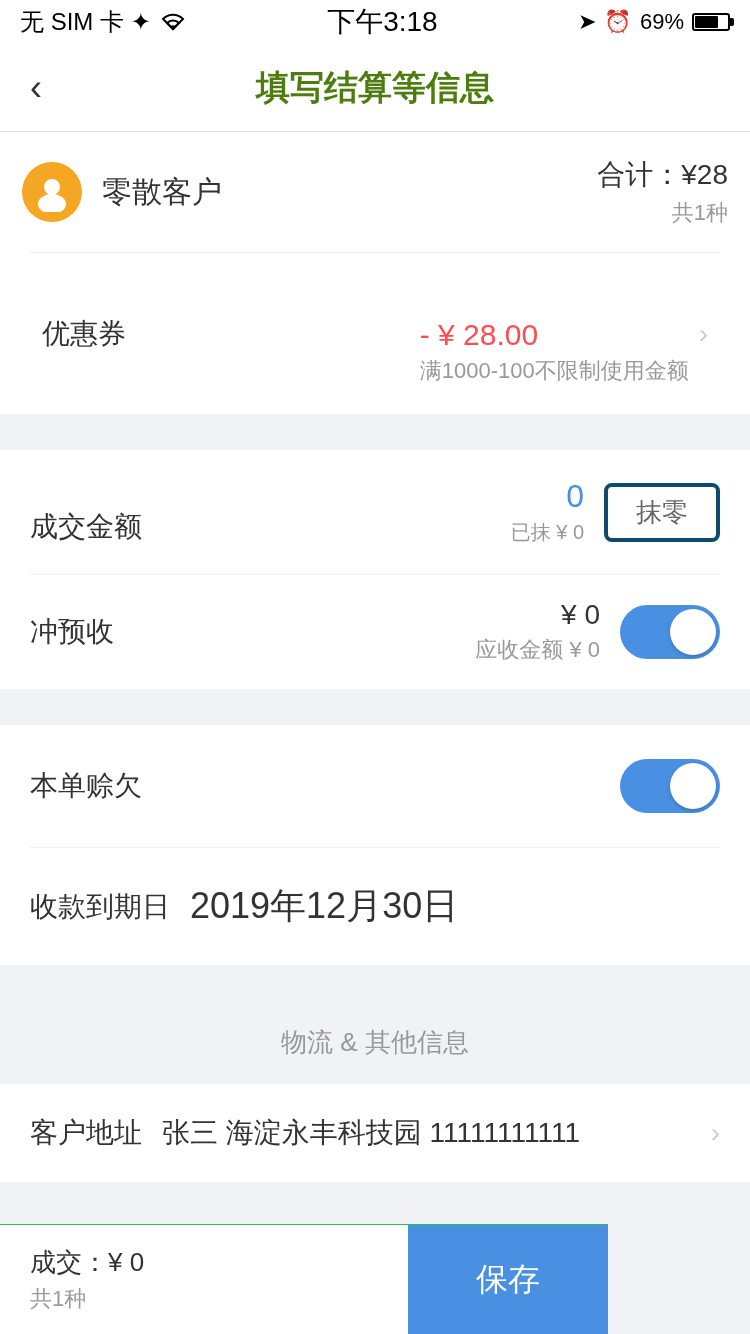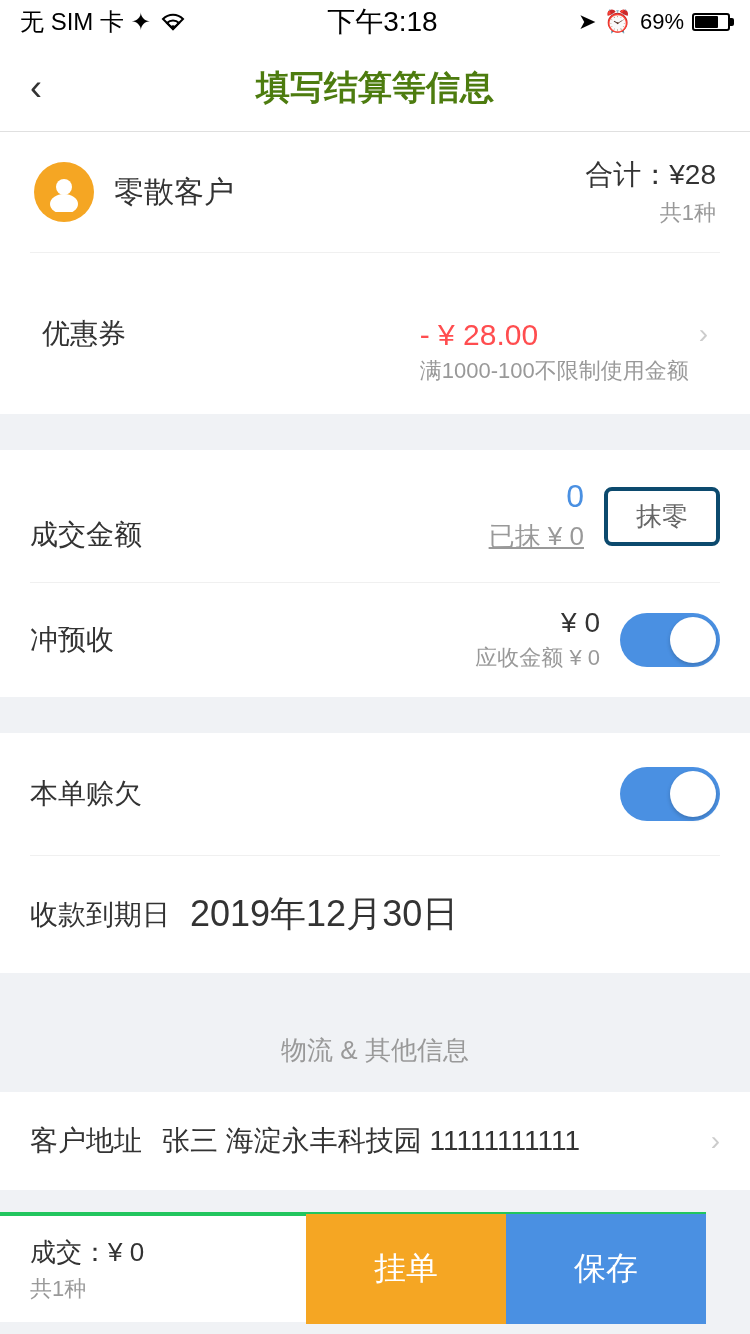--- a/index.html
+++ b/index.html
@@ -103,21 +103,21 @@
     .section {
       background: #fff;
       margin-bottom: 16px;
     }
 
     
     .customer-row {
       display: flex;
       align-items: center;
       justify-content: space-between;
-      padding: 24px 34px;
+      padding: 24px 22px;
       background: #fff;
     }
     .customer-left {
       display: flex;
       align-items: center;
       gap: 20px;
     }
     .avatar {
       width: 60px;
       height: 60px;
@@ -218,24 +218,23 @@
     }
     .deal-amount-wrap {
       text-align: right;
     }
     .deal-amount {
       font-size: 32px;
       color: #4a90e2;
       font-weight: 500;
     }
     .deal-erased {
-      font-size: 26px;
+      font-size: 20px;
       color: #999;
       margin-top: 4px;
-      text-decoration: underline;
     }
     .round-btn {
       border: 4px solid #0c4a6e;
       border-radius: 8px;
       padding: 8px 28px;
       font-size: 26px;
       color: #666;
       background: #fff;
       cursor: pointer;
     }
@@ -363,28 +362,28 @@
     }
     .address-chevron {
       color: #ccc;
       font-size: 28px;
       margin-left: 10px;
     }
 
     
     .bottom-bar {
       position: fixed;
-      bottom: 12px;
+      bottom: 0;
       left: 0;
-      width: 706px;
+      width: 608px;
       height: 110px;
       background: #fff;
       display: flex;
       align-items: center;
-      border-top: 4px solid #22c55e;
+      border-top: 1px solid #22c55e;
     }
     .bottom-summary {
       flex: 1;
       padding: 0 30px;
     }
     .bottom-summary-top {
       font-size: 26px;
       color: #333;
     }
     .bottom-summary-bottom {
@@ -539,15 +538,14 @@
 
 </div>
 
 <div class="bottom-bar">
   <div class="bottom-summary">
     <div class="bottom-summary-top">
       <span>成交：</span><span>¥ 0</span>
     </div>
     <div class="bottom-summary-bottom">共1种</div>
   </div>
-  <div class="btn-hold">挂单</div>
   <div class="btn-save">保存</div>
 </div>
 
 </body></html>

